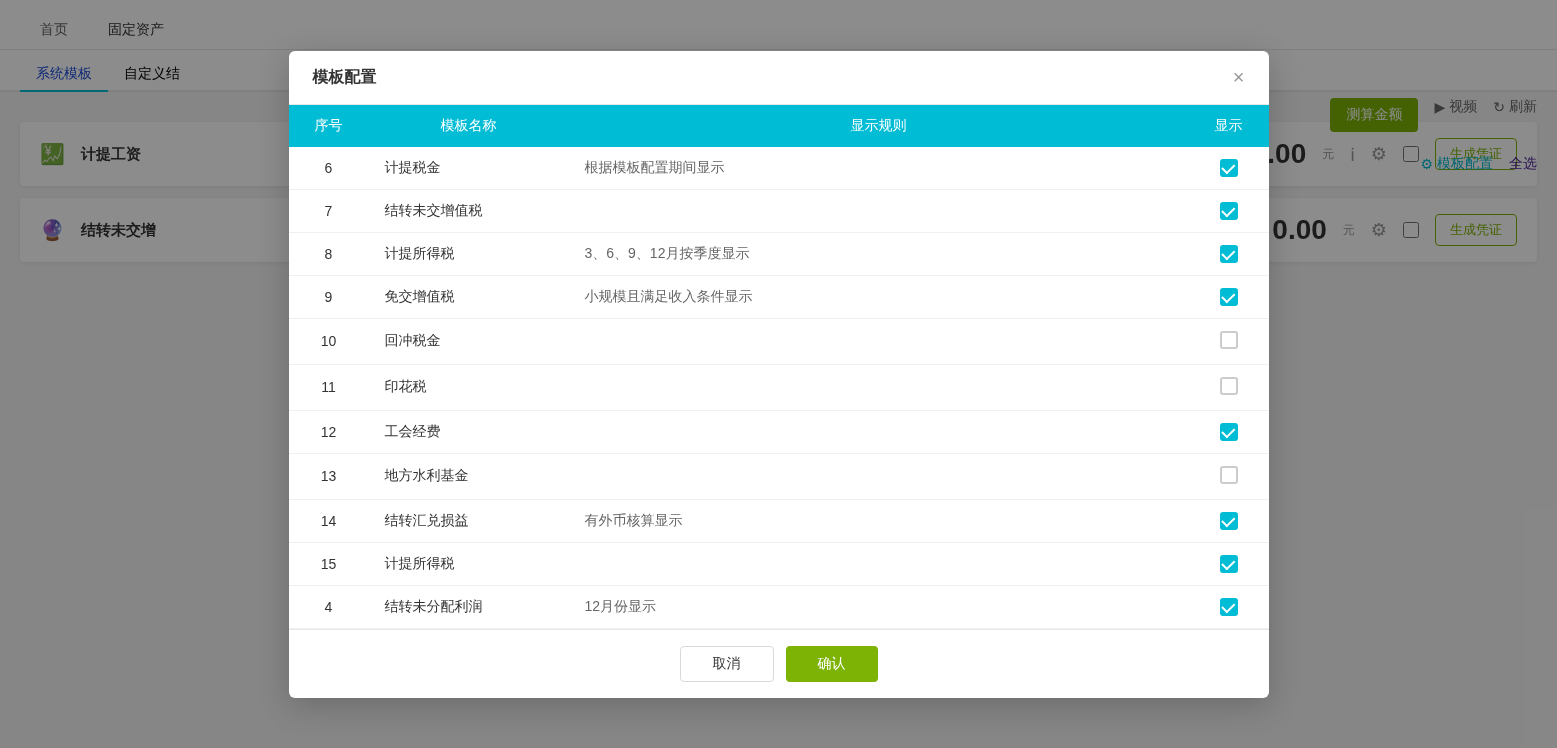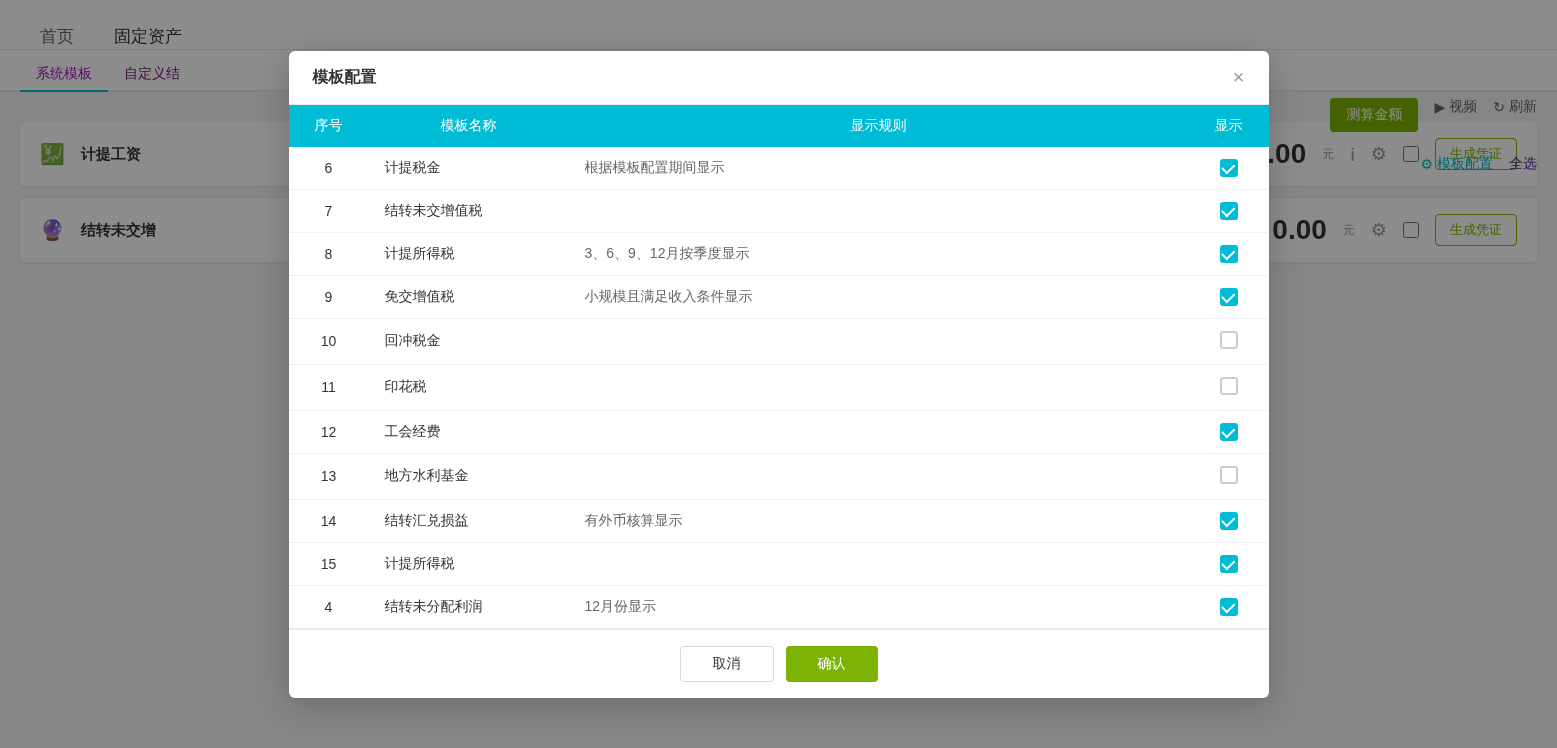--- a/index.html
+++ b/index.html
@@ -23,51 +23,51 @@
     
     .top-nav {
       background: #fff;
       height: 50px;
       display: flex;
       align-items: center;
       padding: 0 20px;
       border-bottom: 1px solid #e8e8e8;
     }
     .top-nav-item {
-      padding: 12px 20px;
+      padding: 4px 20px;
       height: 50px;
       line-height: 50px;
       color: #333;
       cursor: pointer;
-      font-size: 17px;
+      font-size: 14px;
     }
     .top-nav-item:first-child {
       color: #666;
     }
 
     
     .sub-nav {
       background: #fff;
       height: 42px;
       display: flex;
       align-items: flex-end;
       padding: 0 20px;
       border-bottom: 2px solid #e8e8e8;
     }
     .sub-nav-tab {
       padding: 0 16px;
       height: 38px;
       line-height: 38px;
       cursor: pointer;
-      color: #701a75;
+      color: #000000;
       border-bottom: 2px solid transparent;
       margin-bottom: -2px;
     }
     .sub-nav-tab.active {
-      color: #a21caf;
+      color: #1d4ed8;
       border-bottom: 2px solid #00bcd4;
     }
 
     
     .content-area {
       padding: 20px;
     }
     .btn-calc {
       background: #7cb305;
       color: #fff;

